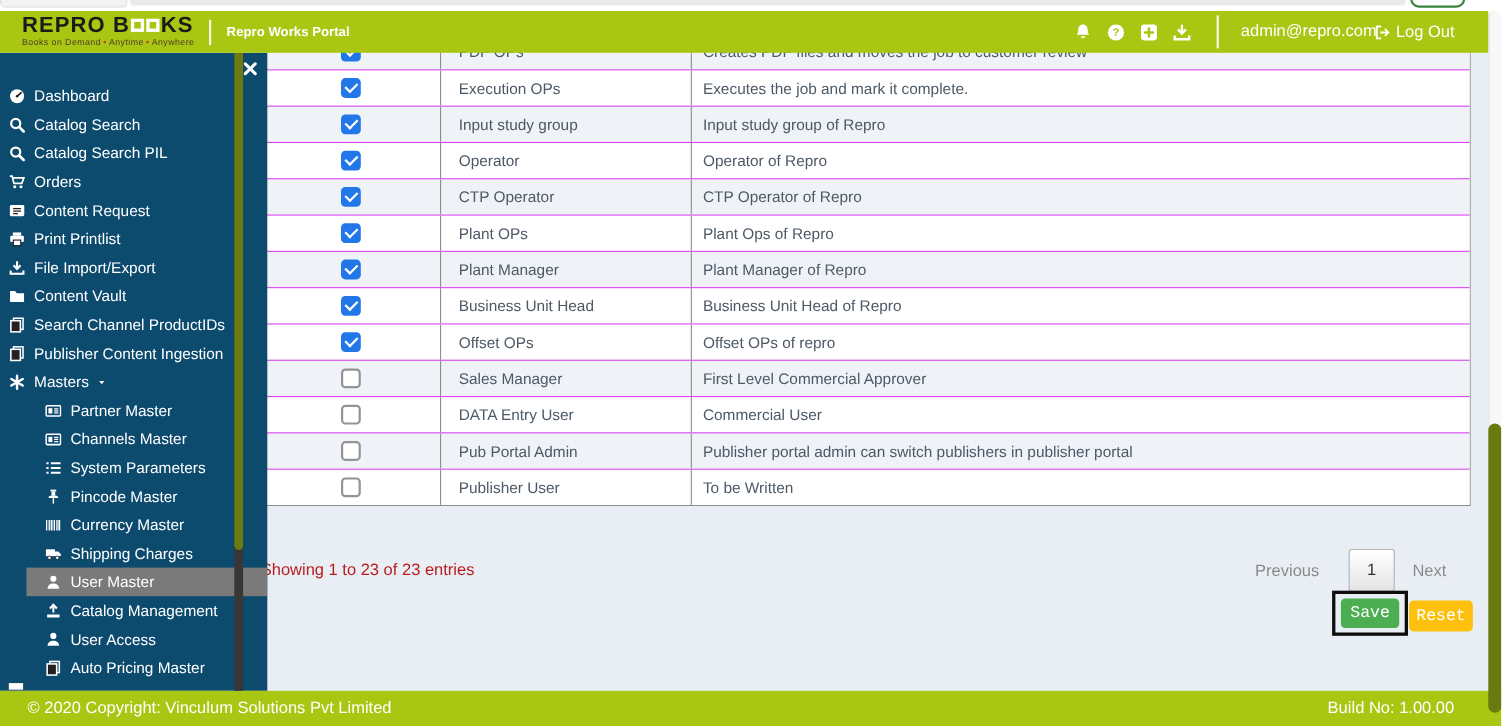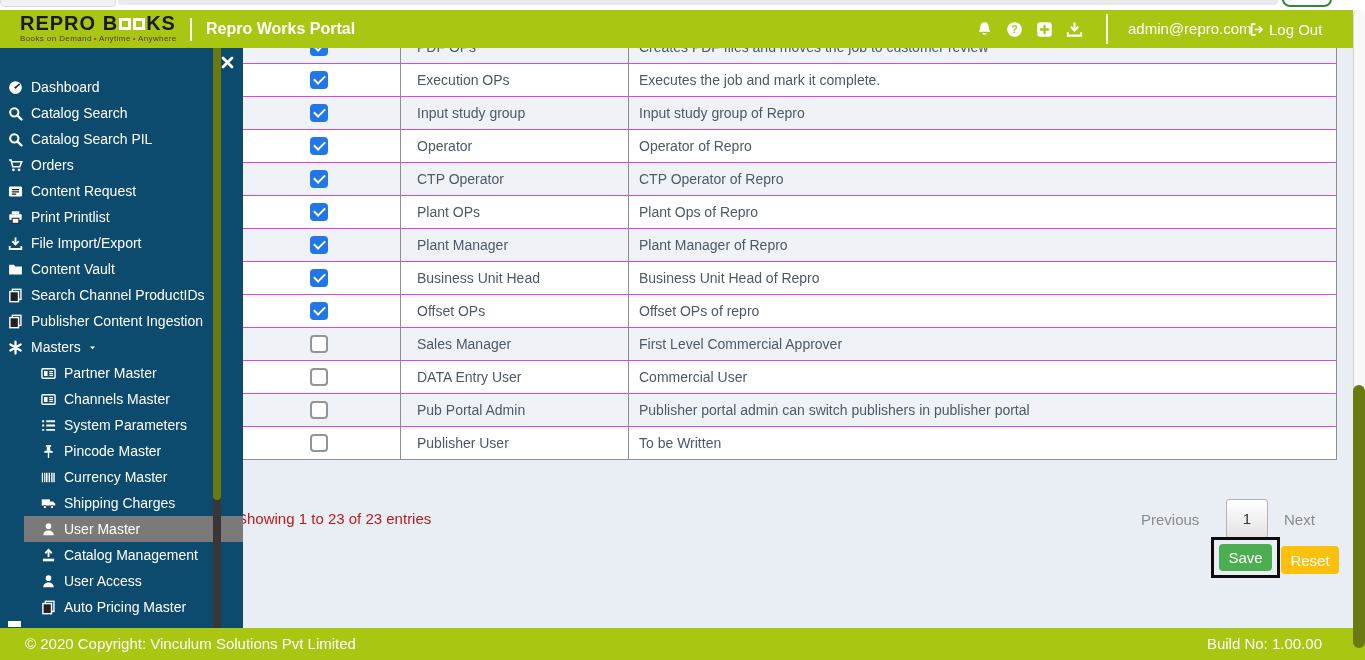--- a/index.html
+++ b/index.html
@@ -14,21 +14,21 @@
   .pill-cut { position:absolute; left:1282px; top:-9px; width:50px; height:16px; border:2px solid #39843c; border-radius:9px; background:#fdfdfd; z-index:8; }
 
   
   .header { position:absolute; left:0; top:10px; width:1353px; height:38px; background:#a9c712; z-index:5; }
   .logo { position:absolute; left:20px; top:3px; }
   .logo-line { font-size:20px; font-weight:bold; color:#1a1a1a; letter-spacing:1px; line-height:20px; white-space:nowrap; }
   .logo-sq { display:inline-block; width:12px; height:12px; border:3.5px solid #fff; margin:0 1px; vertical-align:baseline; }
   .tagline { font-size:8px; color:#4e3c2a; letter-spacing:.4px; margin-top:1px; }
   .tdot { color:#cc3322; font-weight:bold; padding:0 2px; }
   .hdiv1 { position:absolute; left:190px; top:8px; width:2px; height:23px; background:rgba(255,255,255,.9); }
-  .portal-title { position:absolute; left:206px; top:0; line-height:38px; color:#fff; font-weight:bold; font-size:16px; }
+  .portal-title { position:absolute; left:206px; top:0; line-height:38px; color:#fff; font-weight:bold; font-size:12px; }
   .hdr-icons { position:absolute; left:976px; top:0; height:38px; display:flex; align-items:center; gap:13px; color:#fff; }
   .hicon { width:17px; height:17px; display:inline-flex; cursor:pointer; }
   .hicon svg { width:100%; height:100%; }
   .hdiv2 { position:absolute; left:1106px; top:4px; width:2px; height:30px; background:rgba(255,255,255,.9); }
   .email { position:absolute; left:1128px; top:0; line-height:38px; color:#fff; font-size:15px; }
   .logout { position:absolute; left:1249px; top:0; height:38px; display:flex; align-items:center; gap:5px; color:#fff; font-size:15px; cursor:pointer; }
   .logout .icn { width:15px; height:15px; display:inline-flex; }
   .logout svg { width:100%; height:100%; }
 
   
@@ -60,21 +60,21 @@
   .cb { position:relative; width:18px; height:18px; border-radius:4px; cursor:pointer; }
   .cb.on { background:#2277e8; }
   .cb.on::after { content:""; position:absolute; left:3.5px; top:4px; width:9px; height:5px; border-left:2.4px solid #fff; border-bottom:2.4px solid #fff; transform:rotate(-45deg); }
   .cb.off { background:#fff; border:2px solid #949494; }
 
   .showing { position:absolute; left:16px; top:462px; font-size:15px; color:#b91c1c; }
   .pg-prev { position:absolute; left:920px; top:463px; font-size:15px; color:#8a8a8a; cursor:pointer; }
   .pg-page { position:absolute; left:1005px; top:451px; width:42px; height:39px; background:linear-gradient(#ffffff,#e3e3e3); border:1px solid #b3b3b3; border-radius:3px; display:flex; align-items:center; justify-content:center; font-size:15px; color:#333; cursor:pointer; }
   .pg-next { position:absolute; left:1063px; top:463px; font-size:15px; color:#8a8a8a; cursor:pointer; }
   .save-ring { position:absolute; left:990px; top:489px; border:3px solid #0d0d0d; padding:4px 5px; background:transparent; }
-  .btn { display:inline-flex; align-items:center; justify-content:center; border:none; border-radius:4px; color:#fff; font-size:15px; font-family:Liberation Sans, sans-serif; cursor:pointer; }
+  .btn { display:inline-flex; align-items:center; justify-content:center; border:none; border-radius:4px; color:#fff; font-size:15px; font-family:Liberation Mono, monospace; cursor:pointer; }
   .btn-save { width:53px; height:27px; background:#4cae50; }
   .btn-reset { position:absolute; left:1060px; top:498px; width:58px; height:28px; background:#fdc00d; }
 
   
   .footer { position:absolute; left:0; top:628px; width:1365px; height:32px; background:#a9c712; z-index:2; }
   .copyright { position:absolute; left:25px; top:0; line-height:32px; color:#fff; font-size:15px; }
   .build { position:absolute; right:43px; top:0; line-height:32px; color:#fff; font-size:15px; }
 
   
   .m-track { position:absolute; left:1353px; top:10px; width:12px; height:618px; background:#f8f8f8; border-left:1px solid #d4d4d4; border-radius:6px 6px 0 0; z-index:6; }

